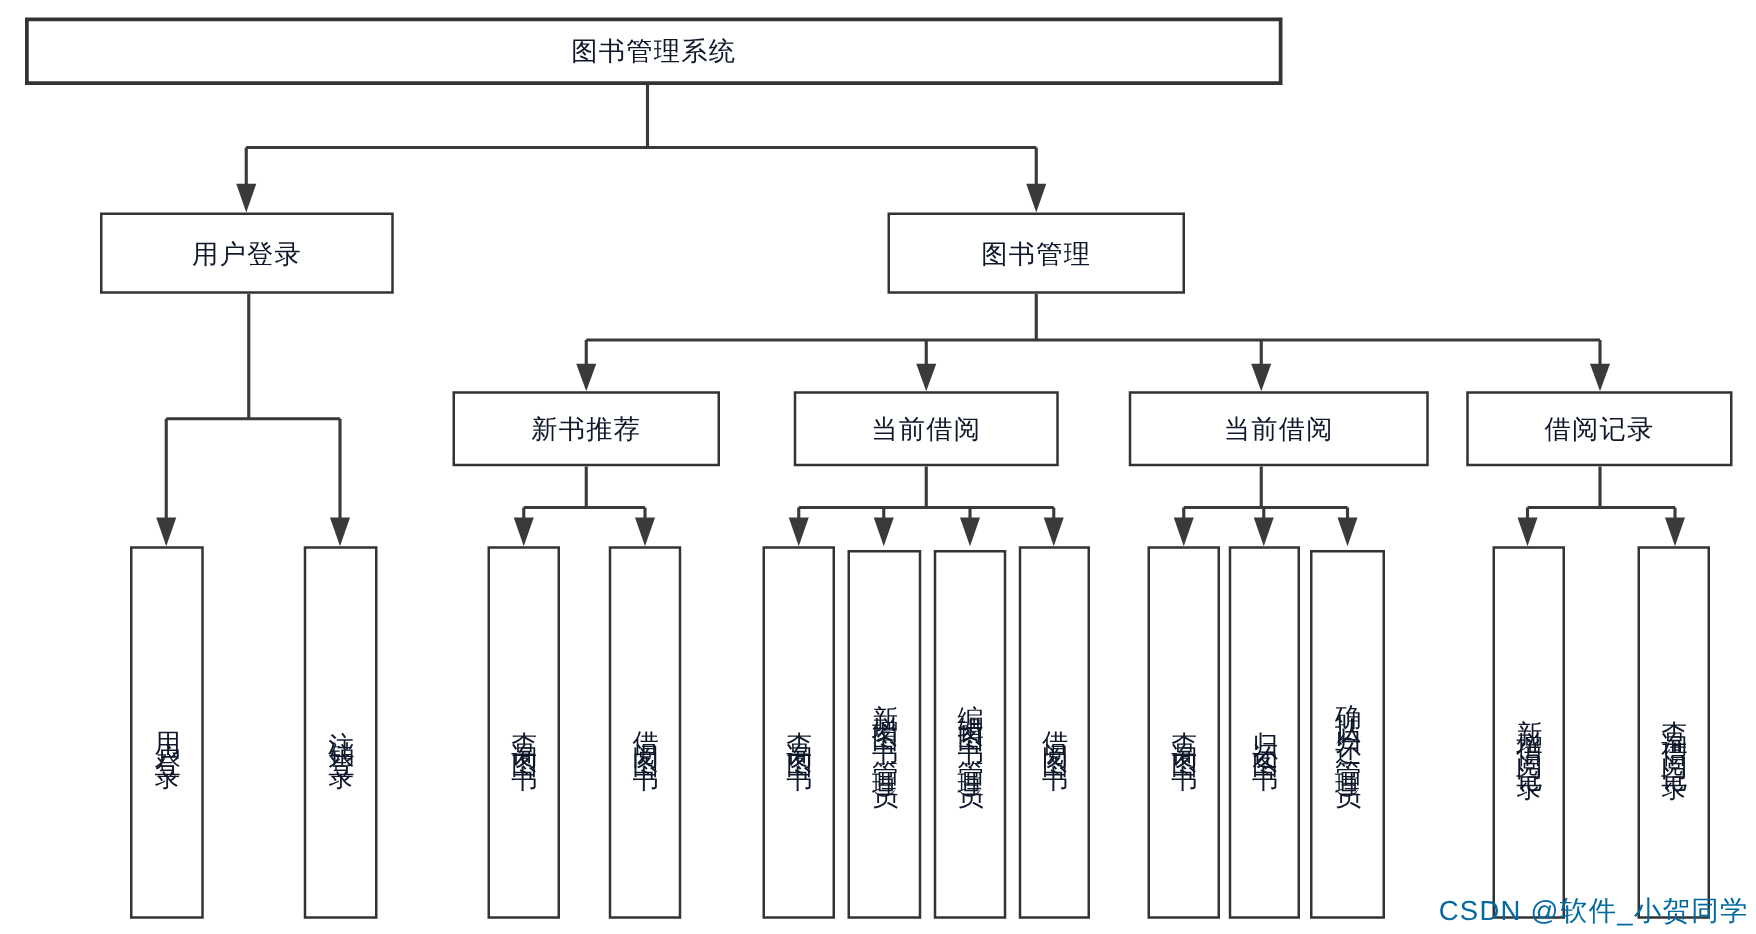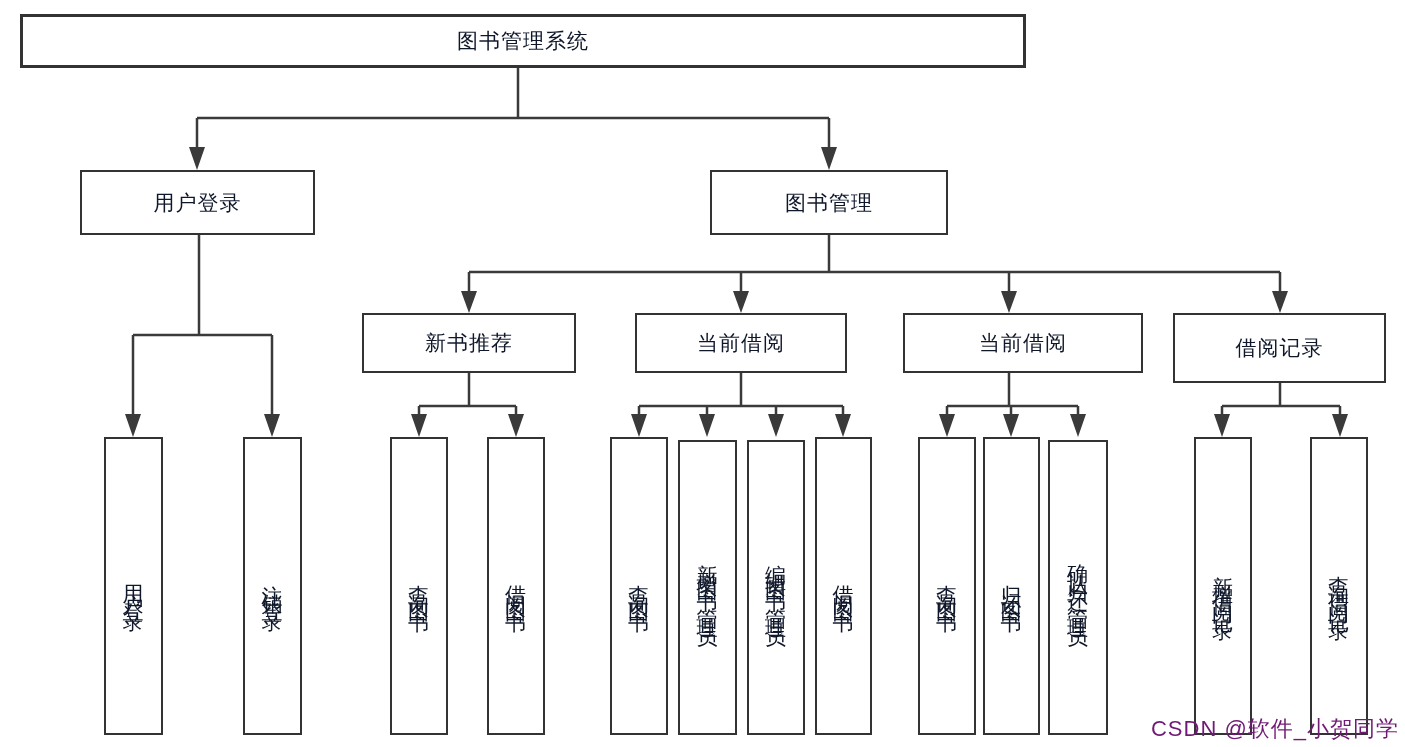--- a/index.html
+++ b/index.html
@@ -40,21 +40,21 @@
     font-size: 21px;
     letter-spacing: 9px;
     line-height: 1;
     white-space: nowrap;
   }
   .watermark {
     position: absolute;
     right: 6px;
     bottom: 3px;
     font-size: 22px;
-    color: #701a75;
+    color: #0369a1;
     z-index: 3;
     letter-spacing: 1px;
     white-space: nowrap;
   }
 </style>
 </head>
 <body>
 
 <div class="canvas">
 
@@ -134,21 +134,21 @@
 
   <div class="node" style="left:710px; top:170px; width:238px; height:65px;">
     <span class="hlabel">图书管理</span>
   </div>
   <div class="node" style="left:635px; top:313px; width:212px; height:60px;">
     <span class="hlabel">当前借阅</span>
   </div>
   <div class="node" style="left:903px; top:313px; width:240px; height:60px;">
     <span class="hlabel">当前借阅</span>
   </div>
-  <div class="node" style="left:1173px; top:313px; width:213px; height:70px;">
+  <div class="node" style="left:1173px; top:313px; width:213px; height:60px;">
     <span class="hlabel">借阅记录</span>
   </div>
 
   <div class="node" style="left:104px; top:437px; width:59px; height:298px;">
     <span class="vlabel">用户登录</span>
   </div>
   <div class="node" style="left:243px; top:437px; width:59px; height:298px;">
     <span class="vlabel">注销登录</span>
   </div>
 

